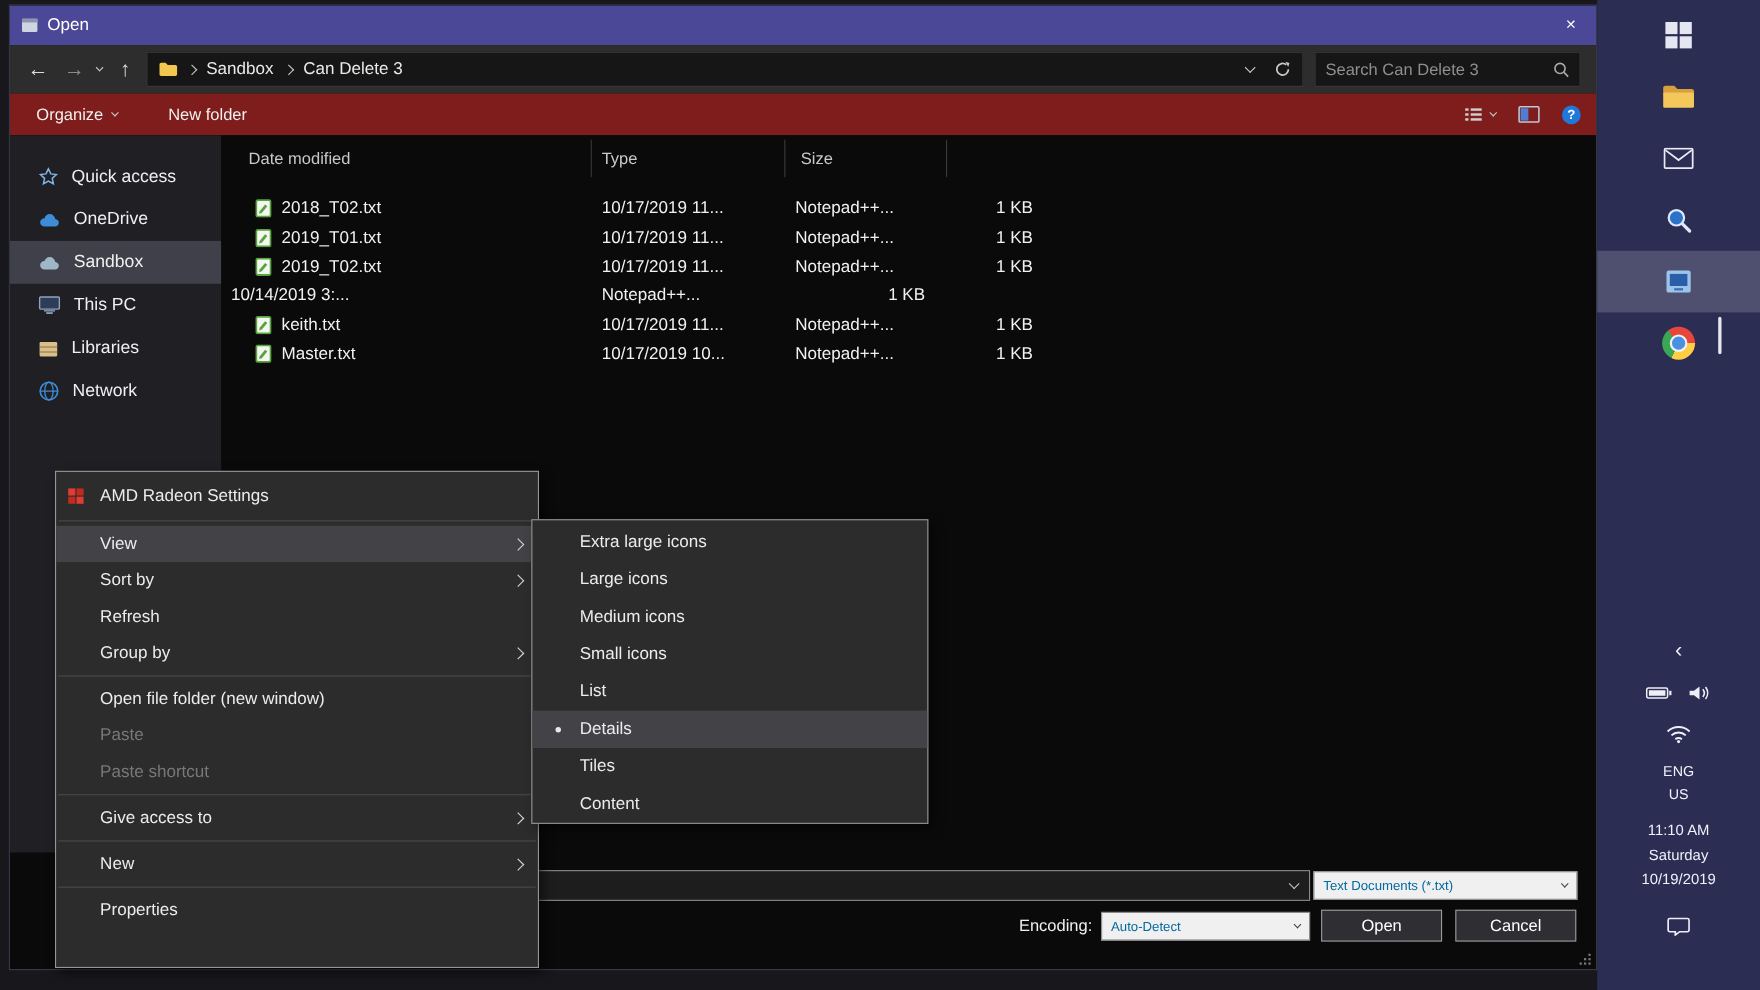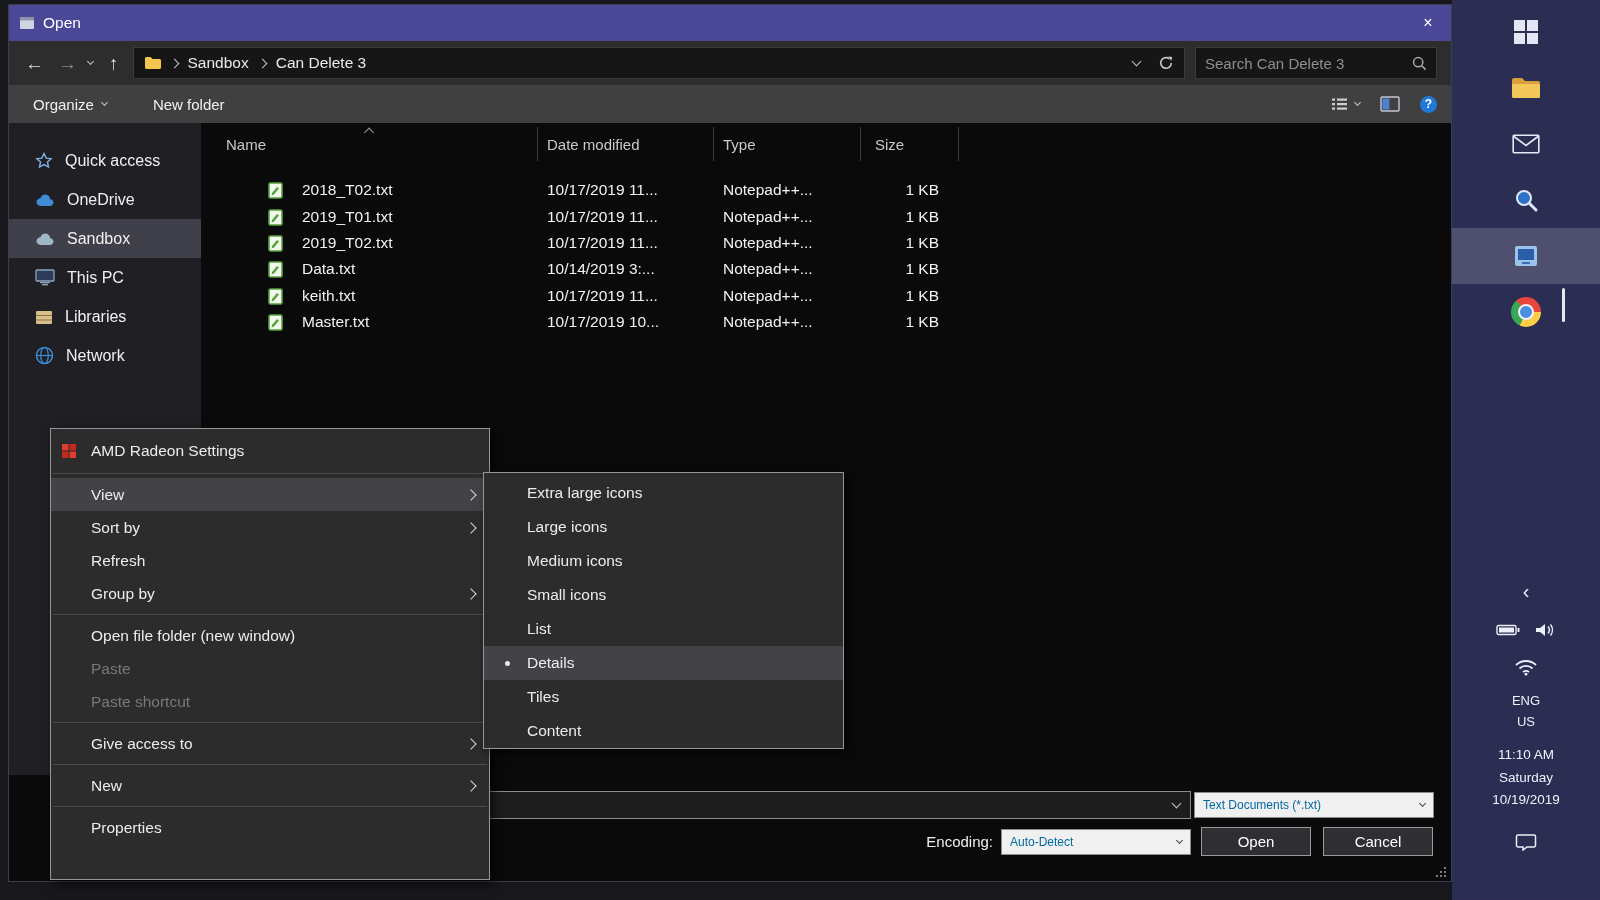--- a/index.html
+++ b/index.html
@@ -30,21 +30,21 @@
     color:#eaeaea; font-size:15.5px; }
   .bc-item { margin:0 10px; white-space:nowrap; }
   .addr-right { margin-left:auto; display:flex; align-items:center; gap:18px; color:#b8b8b8; }
   .searchbox { width:242px; margin:0 14px 0 10px; height:32px; background:#161616;
     border:1px solid #3a3a3a; display:flex; align-items:center; padding:0 9px; }
   .search-input { flex:1; background:transparent; border:none; outline:none;
     color:#ddd; font-size:15px; font-family:inherit; min-width:0; }
   .search-input::placeholder { color:#8f8f8f; }
   
   .cmdbar { position:absolute; left:0; top:80px; right:0; height:38px;
-    background:#404040; display:flex; align-items:center; color:#f0f0f0; font-size:15px;justify-content:center; }
+    background:#7f1d1d; display:flex; align-items:center; color:#f0f0f0; font-size:15px;justify-content:center; }
   .tb-btn { display:flex; align-items:center; gap:8px; }
   .organize { margin-left:24px; }
   .newfolder { margin-left:46px; }
   .tb-right { margin-left:auto; margin-right:14px; display:flex; align-items:center; gap:20px; }
   .viewgrp { display:flex; align-items:center; gap:7px; }
   .help-circle { width:17px; height:17px; border-radius:50%; background:var(--accent-blue,#2079d8);
     color:#fff; font-size:12px; font-weight:bold; display:flex; align-items:center; justify-content:center; }
   
   .main { position:absolute; left:0; top:118px; right:0; bottom:0; background:#0a0a0a; }
   .sidebar { position:absolute; left:0; top:0; width:192px; height:652px;
@@ -58,21 +58,21 @@
   .fh-cell { display:flex; align-items:center; padding-left:9px;
     border-right:1px solid #3a3a3a; position:relative; }
   .fh-cell:first-child { padding-left:25px; }
   .fh-cell:last-child { padding-left:14px; }
   .sort-caret { position:absolute; top:2px; left:50%; width:7px; height:7px;
     border-left:1.4px solid #9a9a9a; border-top:1.4px solid #9a9a9a;
     transform:translateX(-50%) rotate(45deg); }
   .file-rows { position:absolute; left:0; top:54px; right:0; }
   .file-row { display:grid; grid-template-columns:337px 176px 147px 98px;
     height:26.4px; align-items:center; color:#f2f2f2; font-size:15.5px; }
-  .fr-name { display:flex; align-items:flex-end; gap:19px; padding-left:31px; white-space:nowrap; overflow:hidden;margin-left:36px; }
+  .fr-name { display:flex; align-items:flex-start; gap:9px; padding-left:31px; white-space:nowrap; overflow:hidden; }
   .fr-date, .fr-type { padding-left:9px; white-space:nowrap; }
   .fr-size { text-align:right; padding-right:20px; white-space:nowrap; }
   
   .fn-combo { position:absolute; left:430px; top:786px; width:752px; height:28px;
     background:#1d1d1d; border:1px solid #8a8a8a; display:flex; align-items:center; padding:0 10px; }
   .fn-input { flex:1; background:transparent; border:none; outline:none; color:#eee; font-size:15px; font-family:inherit; }
   .ft-combo, .enc-combo { position:absolute; background:#f0f0f0; color:#0369a1;
     font-size:12px; display:flex; align-items:center; padding:0 8px; border:1px solid #8a8a8a; }
   .ft-combo { left:1185px; top:787px; width:240px; height:26px; }
   .enc-combo { left:992px; top:824px; width:190px; height:26px; }
@@ -273,24 +273,20 @@
                 <ellipse cx="9.5" cy="9.5" rx="3.8" ry="8" fill="none" stroke="#3f8cd6" stroke-width="1.2"></ellipse>
                 <line x1="1.5" y1="9.5" x2="17.5" y2="9.5" stroke="#3f8cd6" stroke-width="1.2"></line>
               </svg>
             </span>
             <span>Network</span>
           </div>
         </div>
       <div class="filearea">
         <div class="file-header">
             <div class="fh-cell">
-              <span class="sort-caret"></span>
-              <span>Name</span>
-            </div>
-            <div class="fh-cell">
               <span>Date modified</span>
             </div>
             <div class="fh-cell">
               <span>Type</span>
             </div>
             <div class="fh-cell">
               <span>Size</span>
             </div>
           </div>
         <div class="file-rows">
@@ -330,29 +326,20 @@
                     <path d="M4 11l5-6 2 1.6-5 6-2.4.8z" fill="#57a33e"></path>
                   </svg>
                 </span>
                 <span>2019_T02.txt</span>
               </span>
               <span class="fr-date">10/17/2019 11...</span>
               <span class="fr-type">Notepad++...</span>
               <span class="fr-size">1 KB</span>
             </div>
             <div class="file-row">
-              <span class="fr-name">
-                <span class="icon">
-                  <svg width="15" height="17" viewBox="0 0 15 17">
-                    <rect x="1" y="1" width="13" height="15" rx="1.5" fill="#f4f7f0" stroke="#57a33e" stroke-width="1.6"></rect>
-                    <path d="M4 11l5-6 2 1.6-5 6-2.4.8z" fill="#57a33e"></path>
-                  </svg>
-                </span>
-                <span>Data.txt</span>
-              </span>
               <span class="fr-date">10/14/2019 3:...</span>
               <span class="fr-type">Notepad++...</span>
               <span class="fr-size">1 KB</span>
             </div>
             <div class="file-row">
               <span class="fr-name">
                 <span class="icon">
                   <svg width="15" height="17" viewBox="0 0 15 17">
                     <rect x="1" y="1" width="13" height="15" rx="1.5" fill="#f4f7f0" stroke="#57a33e" stroke-width="1.6"></rect>
                     <path d="M4 11l5-6 2 1.6-5 6-2.4.8z" fill="#57a33e"></path>

